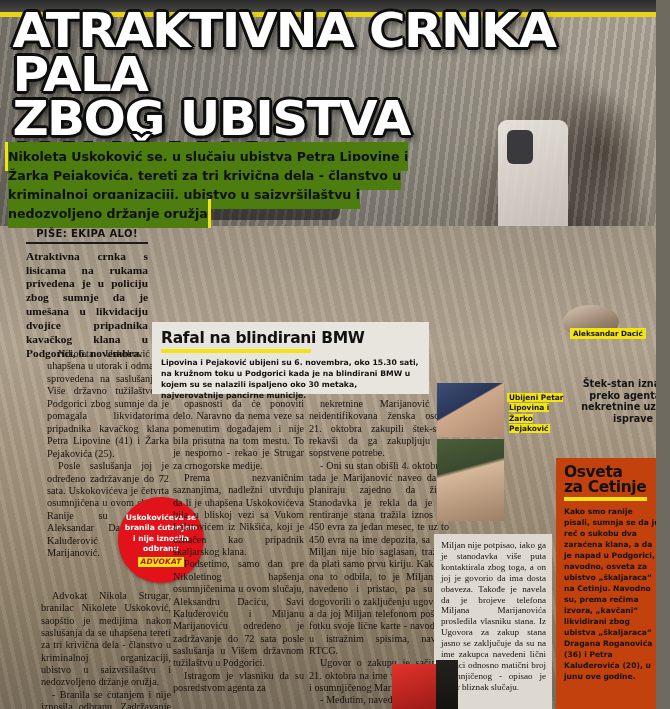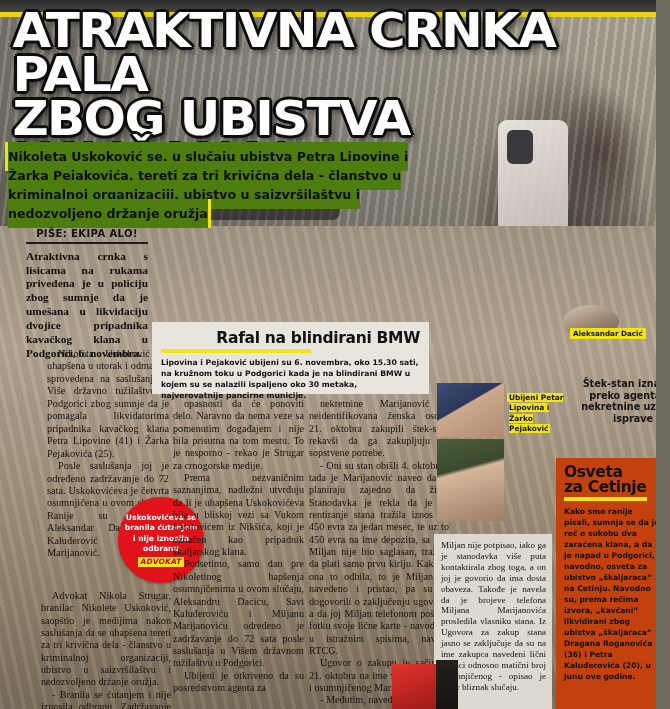--- a/index.html
+++ b/index.html
@@ -137,21 +137,20 @@
 
   
   .bmw-box {
     position:absolute; left:152px; top:322px; width:277px; height:72px;
     background:#e8e5de; padding:7px 9px 6px 9px;
   }
   .bmw-title {
     font-family:"DejaVu Sans", sans-serif; font-weight:bold;
     font-size:15.5px; color:#121212; letter-spacing:-0.3px;
     margin:0 0 2px 0;
-    text-align:right;
   }
   .bmw-underline { width:150px; height:4px; background:#f2e312; margin-bottom:5px; }
   .bmw-text {
     font-family:"DejaVu Sans", sans-serif; font-weight:bold;
     font-size:7.7px; line-height:1.42; color:#111;
   }
 
   
   .photo { position:absolute; overflow:hidden; }
   .ph-dacic {
@@ -282,21 +281,21 @@
   <div class="bmw-box">
     <div class="bmw-title">Rafal na blindirani BMW</div>
     <div class="bmw-underline"></div>
     <div class="bmw-text">Lipovina i Pejaković ubijeni su 6. novembra, oko 15.30 sati, na kružnom toku u Podgorici kada je na blindirani BMW u kojem su se nalazili ispaljeno oko 30 metaka, najverovatnije pancirne municije.</div>
   </div>
 
   <div class="col col2">
     <p>opasnosti da će ponoviti delo. Naravno da nema veze sa pomenutim događajem i nije bila prisutna na tom mestu. To je nesporno - rekao je Strugar za crnogorske medije.</p>
     <p>Prema nezvaničnim saznanjima, nadležni utvrđuju da li je uhapšena Uskokovićeva bila u bliskoj vezi sa Vukom Lalatovićem iz Nikšića, koji je označen kao pripadnik škaljarskog klana.</p>
     <p>Podsetimo, samo dan pre Nikoletinog hapšenja osumnjičenima u ovom slučaju, Aleksandru Daciću, Savi Kaluđeroviću i Miljanu Marijanoviću određeno je zadržavanje do 72 sata posle saslušanja u Višem državnom tužilaštvu u Podgorici.</p>
-    <p>Ubijeni je otkriveno da su posredstvom agenta za</p>
+    <p>Istragom je vlasniku da su posredstvom agenta za</p>
   </div>
 
   <div class="col col3">
     <p>nekretnine Marijanović i neidentifikovana ženska osoba 21. oktobra zakupili štek-stan rekavši da ga zakupljuju za sopstvene potrebe.</p>
     <p>- Oni su stan obišli 4. oktobra i tada je Marijanović naveo da tu planiraju zajedno da žive. Stanodavka je rekla da je za rentiranje stana tražila iznos od 450 evra za jedan mesec, te uz to 450 evra na ime depozita, sa čim Miljan nije bio saglasan, tražeći da plati samo prvu kiriju. Kako je ona to odbila, to je Miljan na navedeno i pristao, pa su se dogovorili o zaključenju ugovora, a da joj Miljan telefonom pošalje fotku svoje lične karte - navodi se u istražnim spisima, navodi RTCG.</p>
     <p>Ugovor o zakupu je sačinjen 21. oktobra na ime vlasnika stana i osumnjičenog Marijanovića.</p>
     <p>- Međutim, navedeni ugovor</p>
   </div>
 
   <div class="photo ph-dacic"></div>

